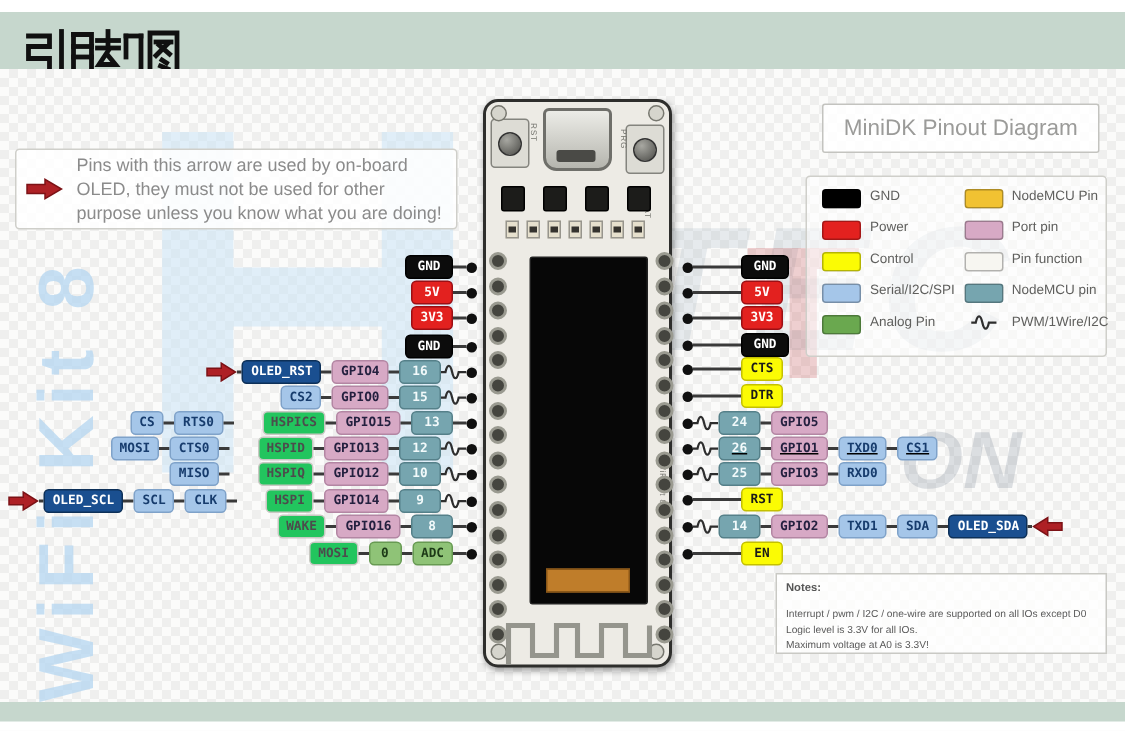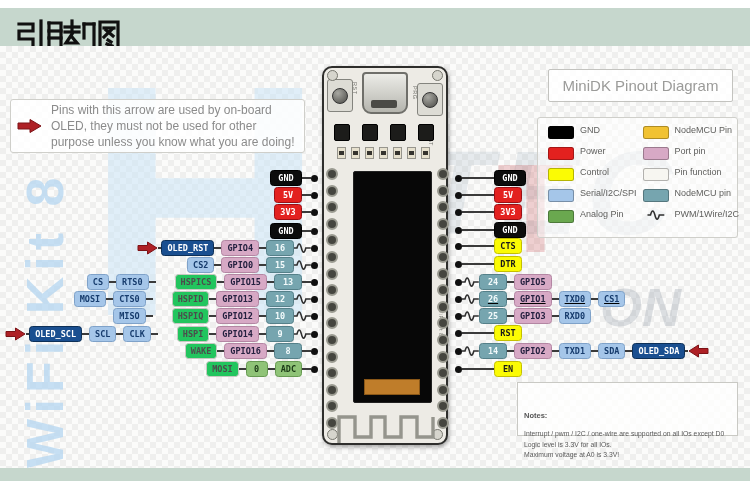--- a/index.html
+++ b/index.html
@@ -61,21 +61,21 @@
   .b-arduino{background:#76a5af;color:#f2fafb;border-color:#558089;min-width:28px;}
   .b-analog{background:#8fc377;color:#1c3a17;border-color:#679a52;min-width:22px;}
   .b-onboard{background:#1a4f90;color:#fff;border-color:#0d3058;}
   .link{display:inline-block;height:1.6px;background:#3a3a3a;flex:0 0 auto;}
   .dot{width:7px;height:7px;border-radius:50%;background:#101010;flex:0 0 auto;}
   .sq{flex:0 0 auto;display:block;}
 
   
   .notes-box{position:absolute;left:517px;top:382px;width:221px;height:54px;z-index:4;
     background:rgba(255,255,255,.78);border:1px solid #c9c9c4;padding:4px 6px;box-sizing:border-box;}
-  .notes-title{font-size:7.5px;color:#565656;font-weight:bold;margin-bottom:9px;margin-top:24px;}
+  .notes-title{font-size:7.5px;color:#565656;font-weight:bold;margin-bottom:9px;}
   .notes-line{font-size:6.8px;color:#5a5a5a;line-height:1.55;}
 
   
   .board{position:absolute;left:322px;top:66px;width:126px;height:379px;z-index:3;
     background:#edebe5;border:2px solid #2e2e2c;border-radius:10px;box-sizing:border-box;
     box-shadow:1px 2px 4px rgba(0,0,0,.35);}
   .usb{position:absolute;left:38px;top:4px;width:46px;height:42px;border:2px solid #6f6f6a;
     border-radius:4px 4px 9px 9px;background:linear-gradient(#ecece7,#b5b5ae);box-sizing:border-box;}
   .usb-slot{position:absolute;left:7px;top:26px;width:26px;height:8px;background:#4a4a46;border-radius:2px;}
   .btn{position:absolute;width:24px;height:31px;background:#dddcd5;border:1px solid #84847e;border-radius:3px;}

